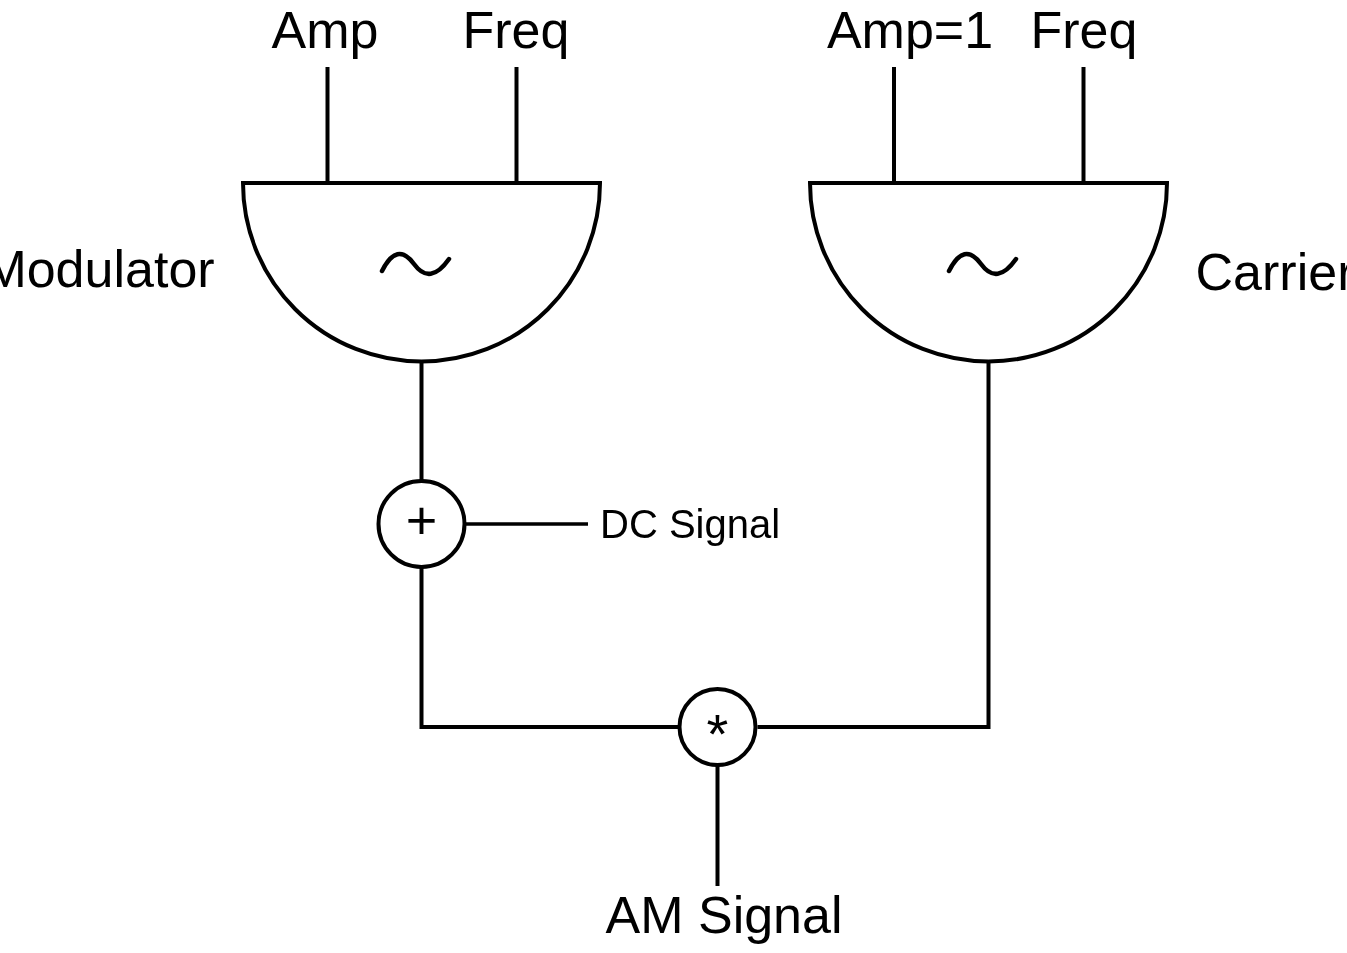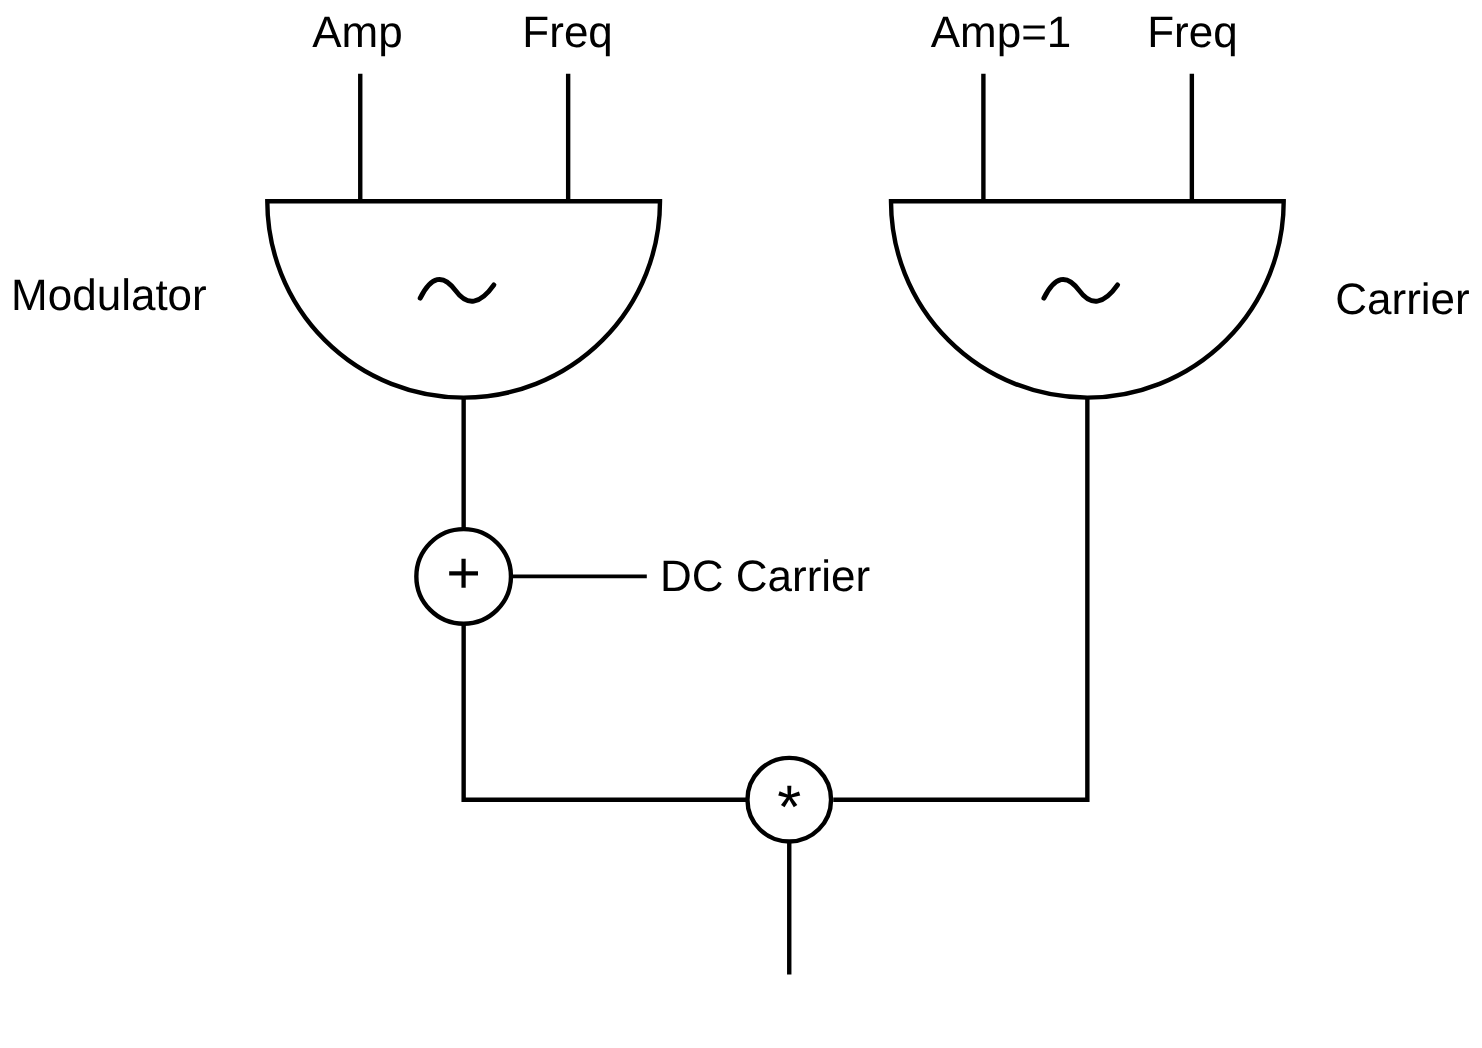--- a/index.html
+++ b/index.html
@@ -17,21 +17,21 @@
     overflow: hidden;
   }
   .canvas svg {
     position: absolute;
     left: 0;
     top: 0;
   }
   .lbl {
     position: absolute;
     transform: translate(-50%, -50%);
-    font-size: 40px;
+    font-size: 52px;
     line-height: 1;
     color: #000000;
     white-space: nowrap;
   }
   .lbl-left {
     position: absolute;
     transform: translate(0, -50%);
     font-size: 40px;
     line-height: 1;
     color: #000000;
@@ -78,16 +78,17 @@
   <div class="lbl" style="left:516px; top:30px;">Freq</div>
 
   <div class="lbl" style="left:910px; top:30px;">Amp=1</div>
 
   <div class="lbl" style="left:1084px; top:30px;">Freq</div>
 
   <div class="lbl" style="left:99px; top:269px;text-align:right;">Modulator</div>
 
   <div class="lbl" style="left:1275px; top:272px;">Carrier</div>
 
-  <div class="lbl-left" style="left:600px; top:524px;">DC Carrier</div>
+  <div class="lbl-left" style="left:600px; top:524px;">DC Signal</div>
 
+  <div class="lbl" style="left:724px; top:915px;">AM Signal</div>
 
 </div>
 
 </body></html>

